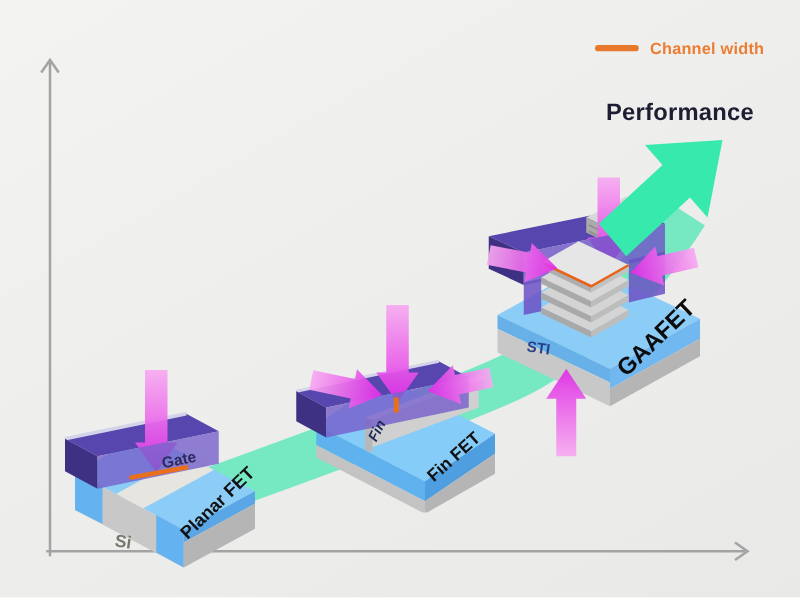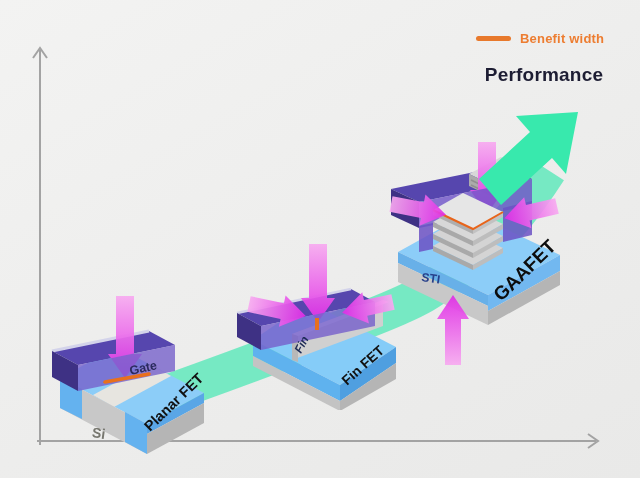--- a/index.html
+++ b/index.html
@@ -6,21 +6,21 @@
   .canvas{
     position:relative;width:640px;height:478px;overflow:hidden;
     background:linear-gradient(150deg,#f3f3f2 0%,#ededec 55%,#e9e9e8 100%);
     font-family:"Liberation Sans", sans-serif;
   }
   .layer{position:absolute;left:0;top:0;}
   .legend{position:absolute;left:476px;top:31px;display:flex;align-items:center;gap:9px;}
   .legend-line{width:35px;height:4.5px;border-radius:2.5px;background:#e8792c;}
   .legend-label{font-size:13px;font-weight:bold;color:#ed7d31;letter-spacing:.2px;}
   .headline{
-    position:absolute;left:462px;top:63px;width:164px;text-align:center;
+    position:absolute;left:462px;top:79px;width:164px;text-align:center;
     font-size:19px;font-weight:bold;color:#1d1d33;line-height:24px;letter-spacing:.2px;
   }
   svg text{font-family:"Liberation Sans", sans-serif;}
 </style>
 </head>
 <body>
 
 <div class="canvas">
 
   <svg class="layer" width="640" height="478" style="z-index:0">
@@ -148,20 +148,20 @@
     <path d="M0,-8 L46,-8 L46,-16 L70,0 L46,16 L46,8 L0,8 Z" transform="translate(68,225) rotate(-90)" fill="url(#gmag)" opacity="0.92"></path>
     <text x="116" y="162" font-size="19" font-weight="bold" fill="#0c0c0c" transform="rotate(-44 116 162)">GAAFET</text>
   </svg>
 
   <svg class="layer" width="640" height="478" style="z-index:3">
     <polygon points="501,205 552,158 566,174 578,112 516,116 530,132 479,179" fill="#38e9ad"></polygon>
   </svg>
 
   <div class="legend" style="z-index:4">
     <span class="legend-line"></span>
-    <span class="legend-label">Benefit width</span>
+    <span class="legend-label">Channel width</span>
   </div>
 
   <div class="headline" style="z-index:4">
     <div>Performance</div>
   </div>
 
 </div>
 
 </body></html>

